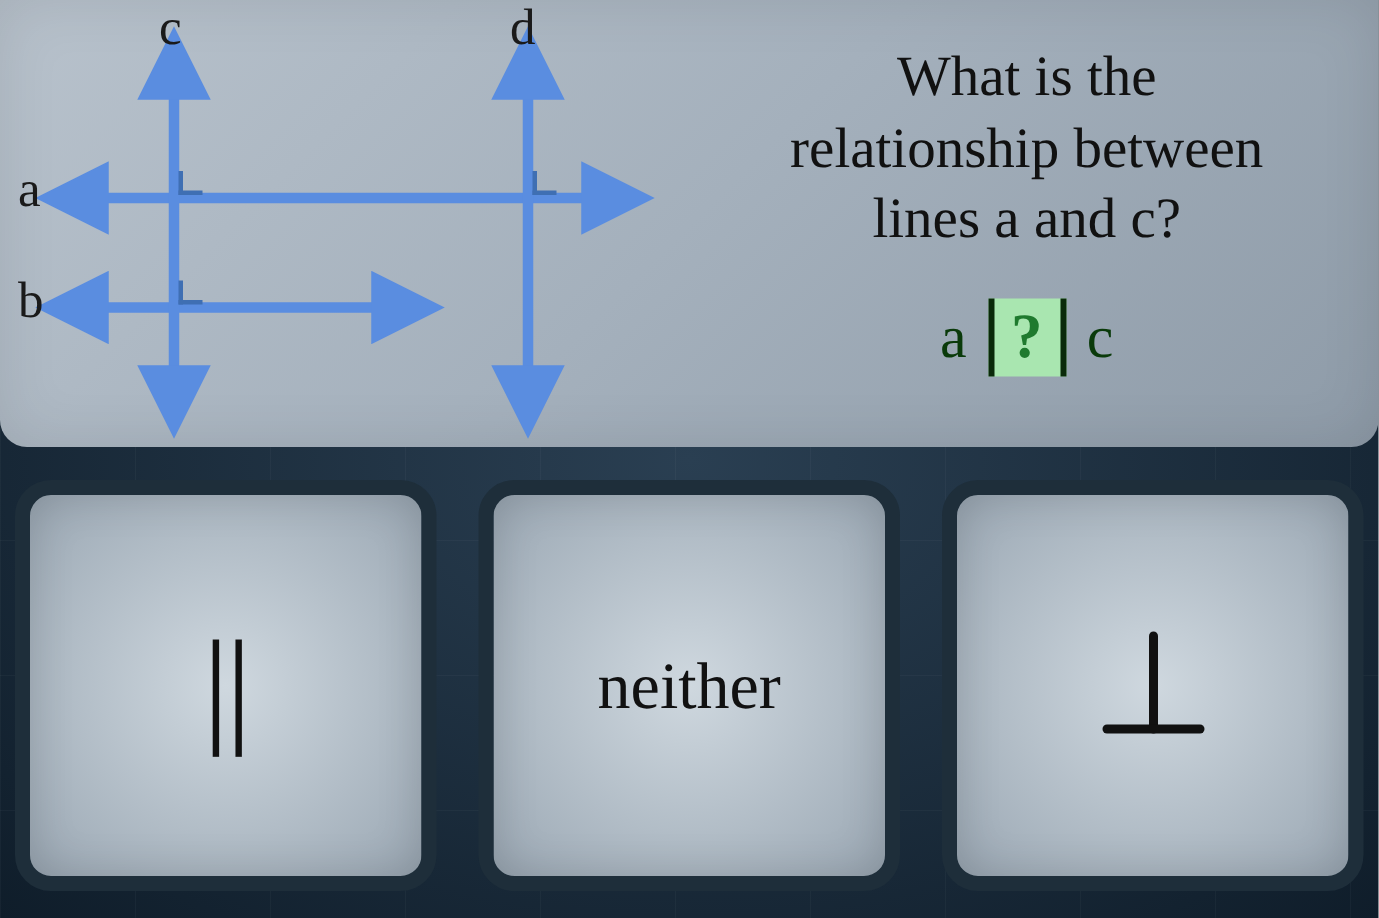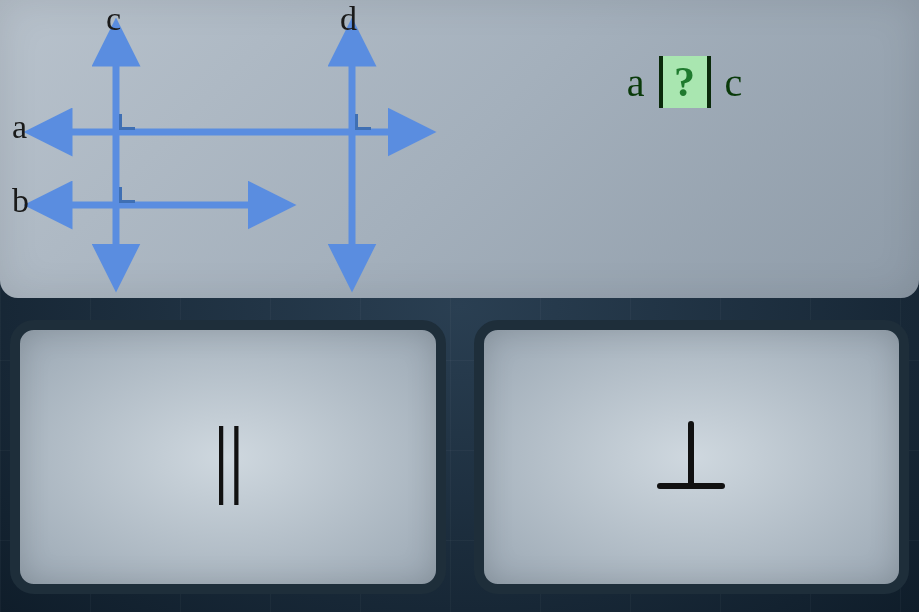--- a/index.html
+++ b/index.html
@@ -149,31 +149,35 @@
     <span class="right-angle" style="left:355px; top:114px;"></span>
     <span class="right-angle" style="left:119px; top:187px;"></span>
 
     <span class="line-label" style="left:12px; top:108px;">a</span>
     <span class="line-label" style="left:12px; top:182px;">b</span>
     <span class="line-label" style="left:106px; top:0px;">c</span>
     <span class="line-label" style="left:340px; top:0px;">d</span>
   </div>
 
   <div class="text-area">
+    <div class="question-text">What is the<br>relationship between<br>lines a and c?</div>
     <div class="relation-expr">
       <span class="var">a</span>
       <span class="blank-box">?</span>
       <span class="var">c</span>
     </div>
   </div>
 </div>
 
 <div class="answers-row">
   <div class="answer-btn">
     <span class="parallel-sym">||</span>
   </div>
   <div class="answer-btn">
+    <span>neither</span>
+  </div>
+  <div class="answer-btn">
     <svg width="90" height="90" viewBox="0 0 90 90">
       <line x1="45" y1="12" x2="45" y2="74" stroke="#111" stroke-width="6" stroke-linecap="round"></line>
       <line x1="14" y1="74" x2="76" y2="74" stroke="#111" stroke-width="6" stroke-linecap="round"></line>
     </svg>
   </div>
 </div>
 
 </body></html>

